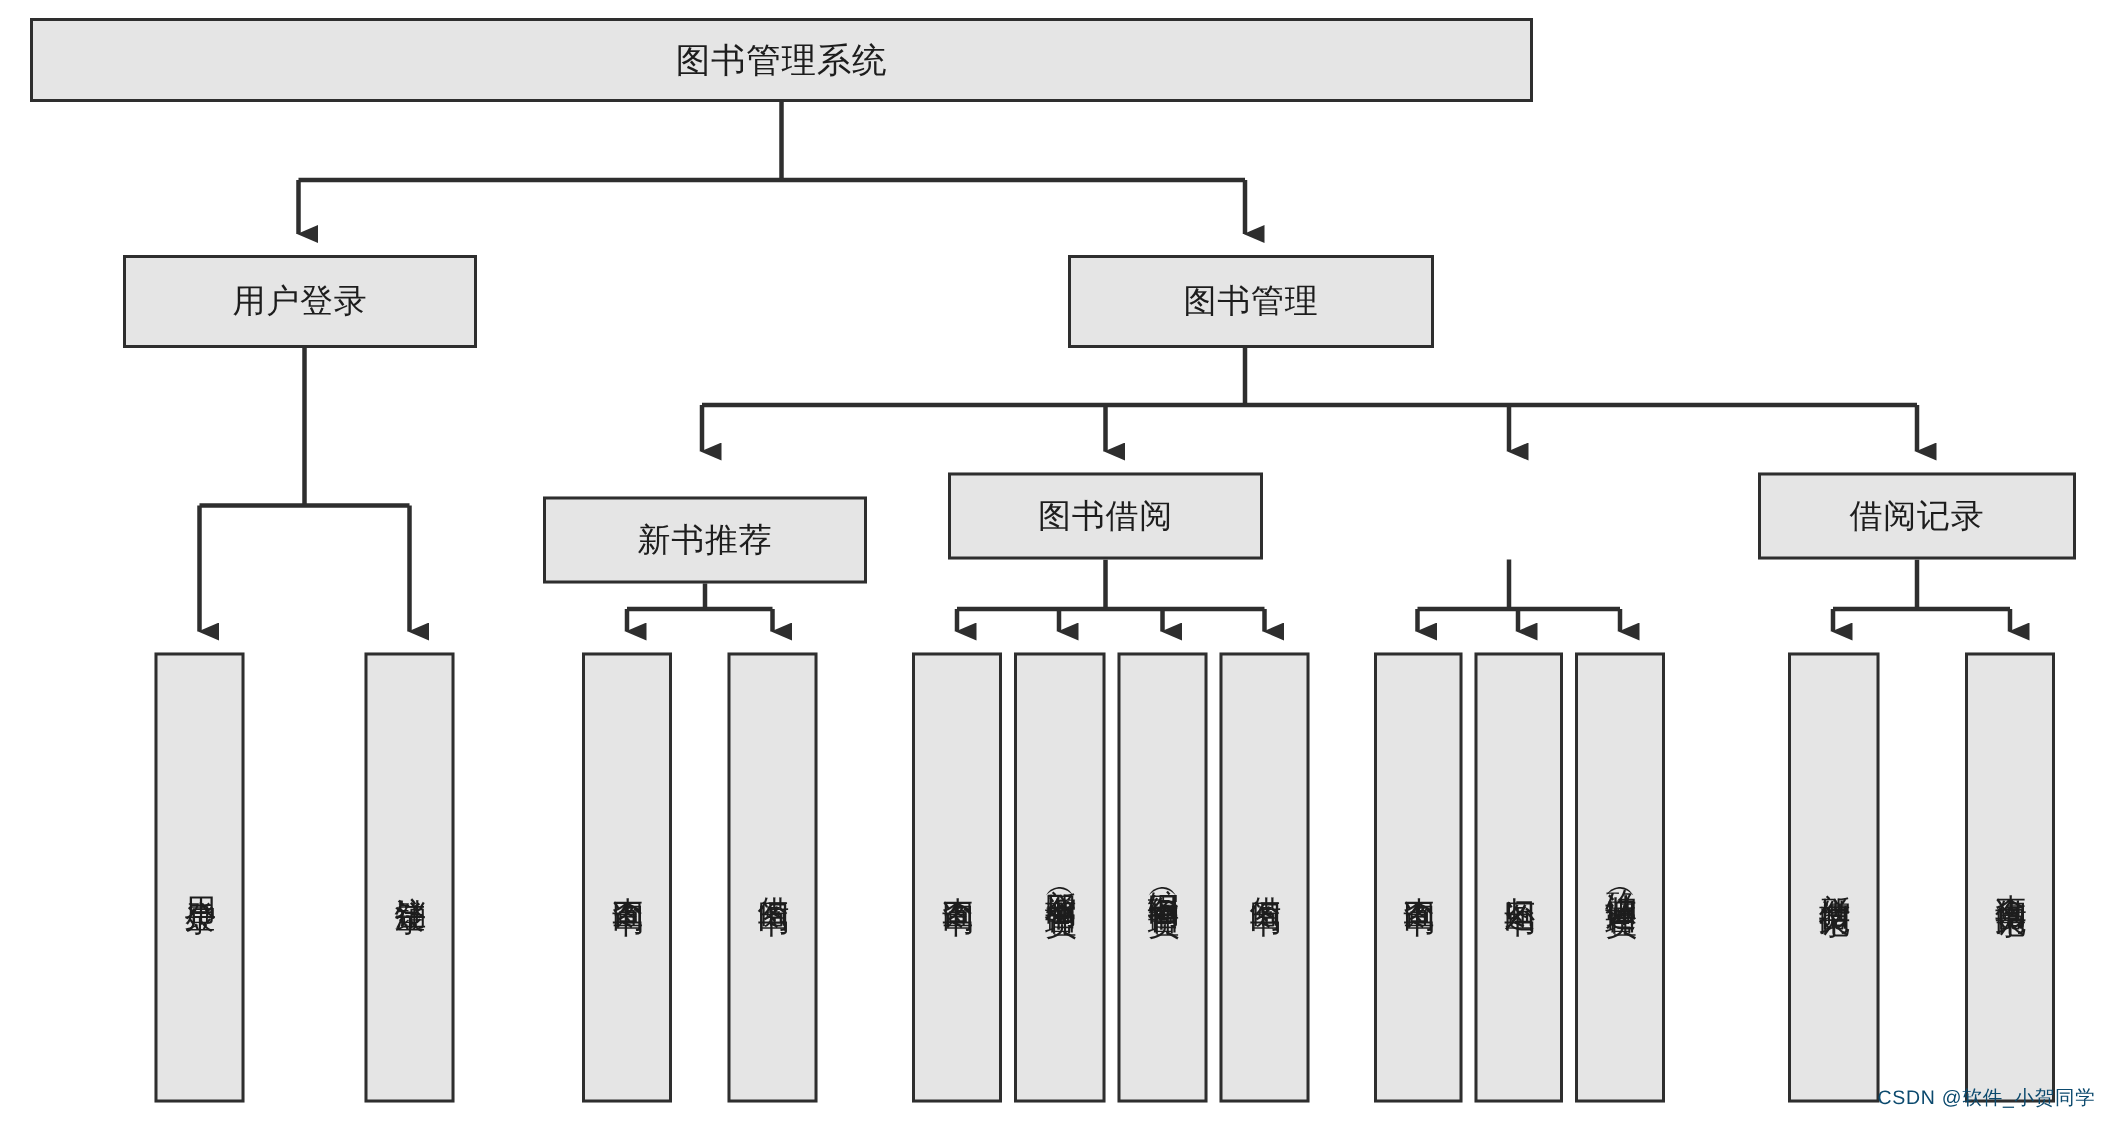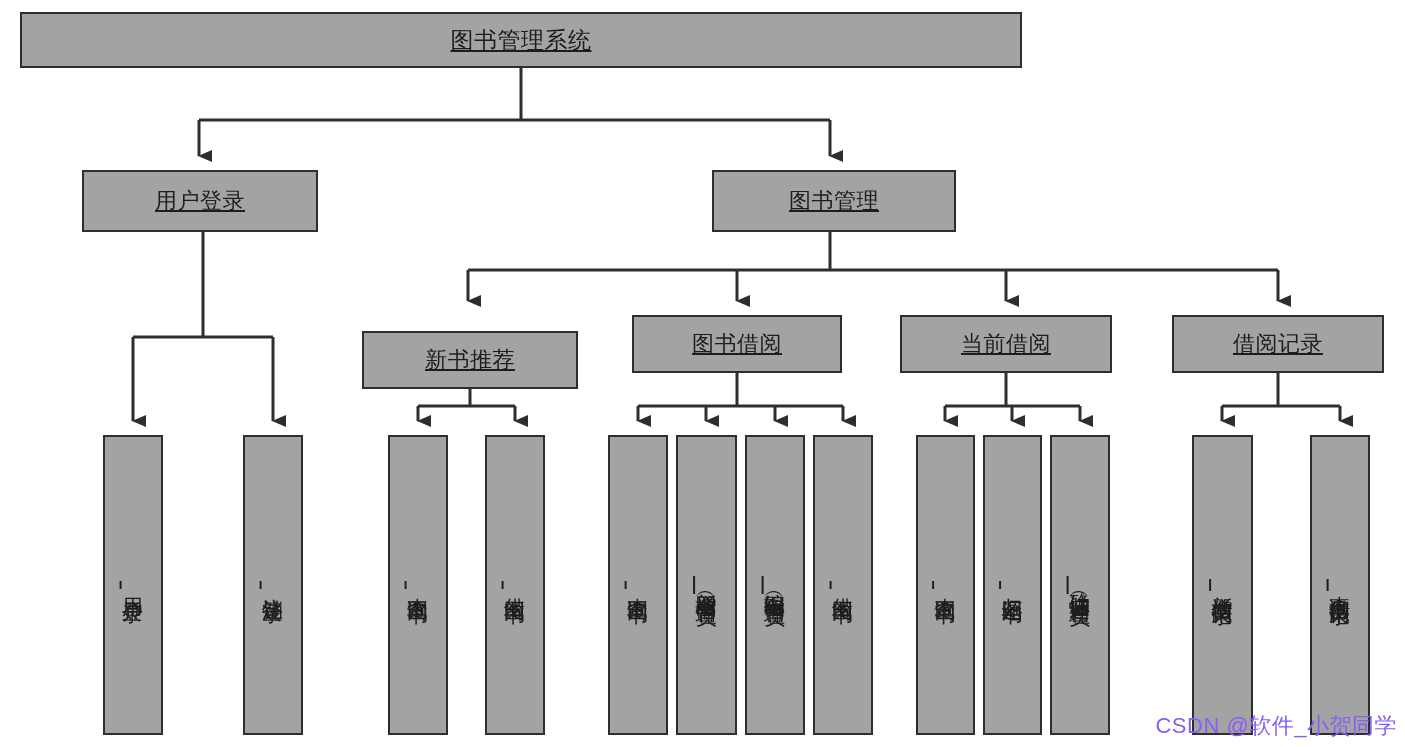--- a/index.html
+++ b/index.html
@@ -20,27 +20,26 @@
     left: 0;
     top: 0;
     width: 1405px;
     height: 747px;
     pointer-events: none;
   }
   .node {
     position: absolute;
     box-sizing: border-box;
     border: 2px solid #2e2e2e;
-    background: #a3a3a3;
+    background: #e5e5e5;
     display: flex;
     align-items: center;
     justify-content: center;
     color: #1d1d1d;
     letter-spacing: 0.5px;
-    text-decoration: underline;
   }
   .node.horiz {
     font-size: 22px;
     line-height: 1.15;
     text-align: center;
   }
   .node.root {
     font-size: 23px;
   }
   .node.vert {
@@ -52,22 +51,22 @@
     letter-spacing: 2px;
     white-space: nowrap;
   }
   .node .lbl {
     display: block;
   }
   .watermark {
     position: absolute;
     right: 8px;
     bottom: 6px;
-    font-size: 22px;
-    color: #8b5cf6;
+    font-size: 13px;
+    color: #0c4a6e;
     letter-spacing: 0.5px;
     white-space: nowrap;
   }
 </style>
 </head>
 <body>
 
 <div id="canvas">
 
   <svg id="wires" viewBox="0 0 1405 747" xmlns="http://www.w3.org/2000/svg" aria-hidden="true">
@@ -130,23 +129,20 @@
   <div class="node horiz" style="left:712px; top:170px; width:244px; height:62px;">
     <span class="lbl">图书管理</span>
   </div>
 
   <div class="node horiz" style="left:362px; top:315px; width:216px; height:58px;margin-top:16px;">
     <span class="lbl">新书推荐</span>
   </div>
   <div class="node horiz" style="left:632px; top:315px; width:210px; height:58px;">
     <span class="lbl">图书借阅</span>
   </div>
-  <div class="node horiz" style="left:900px; top:315px; width:212px; height:58px;">
-    <span class="lbl">当前借阅</span>
-  </div>
   <div class="node horiz" style="left:1172px; top:315px; width:212px; height:58px;justify-content:center;">
     <span class="lbl">借阅记录</span>
   </div>
 
   <div class="node vert" style="left:103px; top:435px; width:60px; height:300px;">
     <span class="lbl">用户登录</span>
   </div>
   <div class="node vert" style="left:243px; top:435px; width:60px; height:300px;">
     <span class="lbl">注销登录</span>
   </div>

